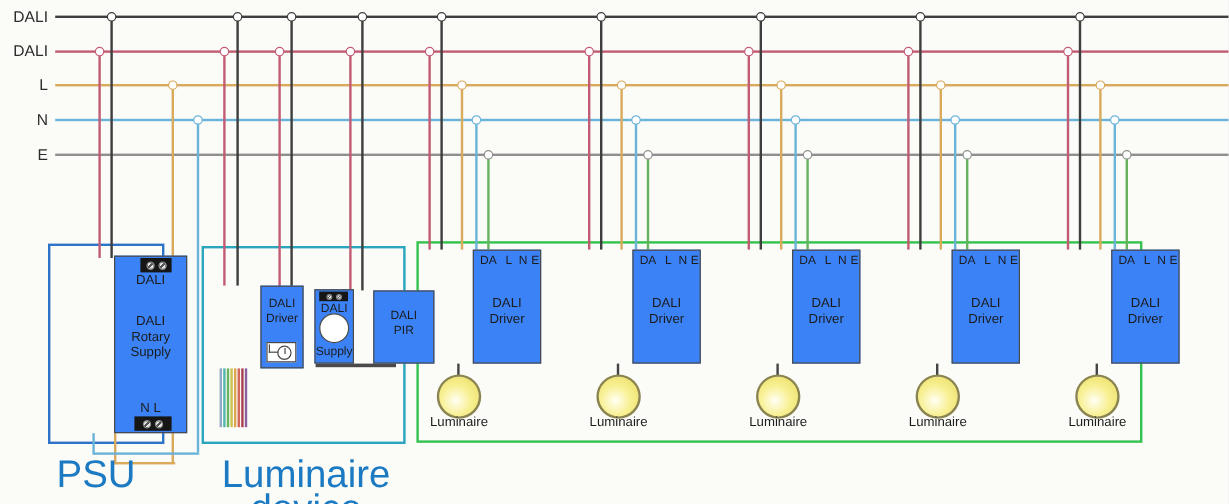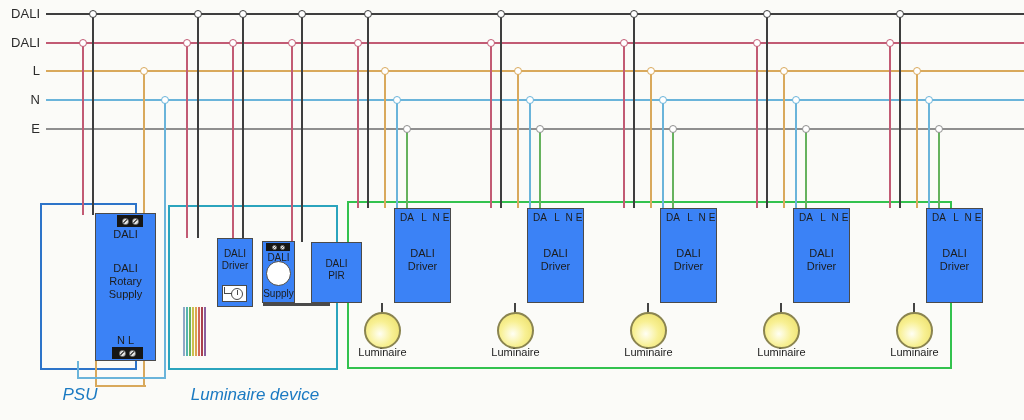--- a/index.html
+++ b/index.html
@@ -27,21 +27,21 @@
   .lbl{position:absolute;text-align:center;color:#1c1c1c;}
   .knob{position:absolute;left:3px;top:19px;width:25px;height:25px;border:1.5px solid #4a4a4a;border-radius:50%;background:#fff;}
   .swicon{position:absolute;left:4px;top:46px;width:25px;height:17px;border:1px solid #4a4a4a;background:#fff;}
   .swicon::before{content:"";position:absolute;left:1px;top:1px;width:7px;height:6px;
                   border-left:1.5px solid #4a4a4a;border-bottom:1.5px solid #4a4a4a;}
   .swicon .dial{position:absolute;right:3px;top:2px;width:12px;height:12px;border:1px solid #4a4a4a;border-radius:50%;}
   .swicon .dial::after{content:"";position:absolute;left:4.5px;top:1px;width:1.5px;height:5px;background:#4a4a4a;}
   .node{position:absolute;width:8px;height:8px;border:1.5px solid;border-radius:50%;background:#fff;}
   .lum{position:absolute;width:37px;height:37px;border-radius:50%;border:2px solid var(--lum-border);
        background:radial-gradient(circle at 42% 60%, var(--lum-core) 0%, var(--lum-mid) 45%, var(--lum-edge) 100%);}
-  .caption{position:absolute;top:381px;font-size:17px;line-height:28px;color:var(--caption);text-align:center;font-style:italic;}
+  .caption{position:absolute;top:381px;font-size:32px;line-height:28px;color:var(--caption);text-align:center;}
 </style>
 </head>
 <body>
 
 <div id="stage" style="--psu-box: #2d74c9; --add-box: #2ba4bd; --led-box: #33c24e; --caption: #1b7ac2; --lum-core: #fffff4; --lum-mid: #f8f093; --lum-edge: #e8da5e; --lum-border: #8a8450;">
 
   <div class="gbox" id="psu-gbox"></div>
   <div class="gbox" id="add-gbox"></div>
   <div class="gbox" id="led-gbox"></div>
 

